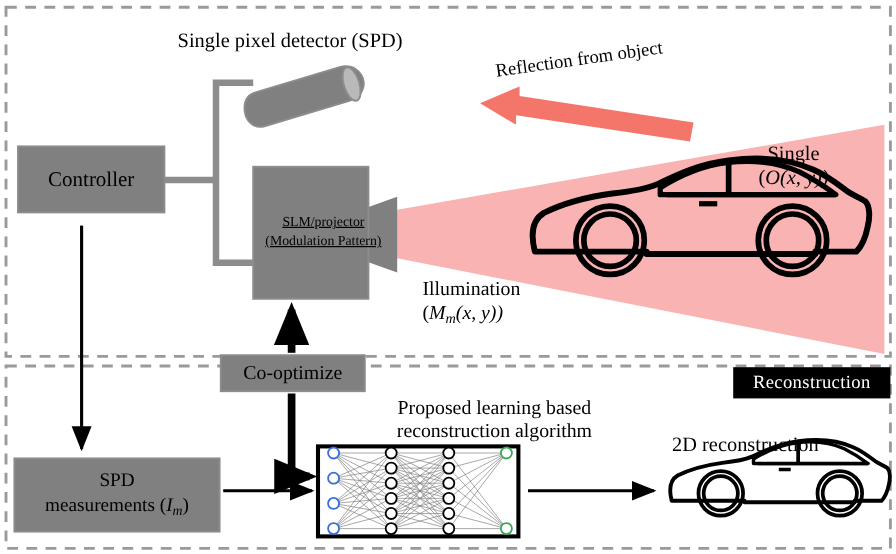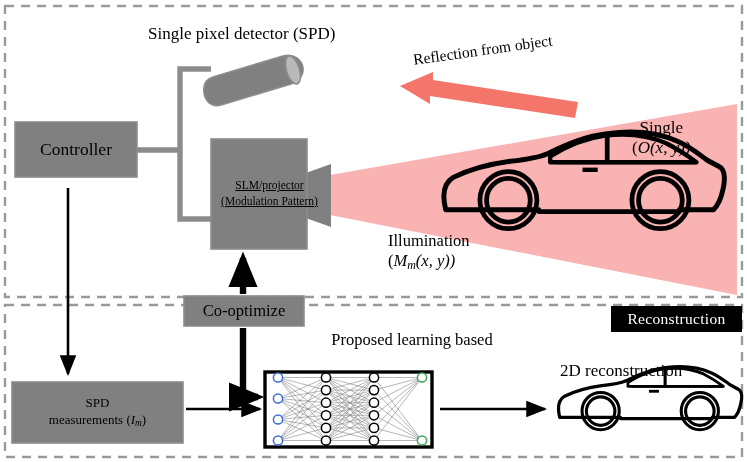--- a/index.html
+++ b/index.html
@@ -193,42 +193,43 @@
 
   <div class="lbl" style="left:412px;top:51px;font-size:15.5px;transform:rotate(-8deg);transform-origin:left top;">Reflection  from  object</div>
 
   <div class="lbl" style="left:632px;top:118px;font-size:17px;text-align:center;line-height:1.18;">
     <div>Single</div>
     <div>
       <span>(</span><span class="mi">O</span><span class="mi">(x, y))</span>
     </div>
   </div>
 
-  <div class="lbl" style="left:352px;top:231px;font-size:16.5px;line-height:1.22;margin-left:36px;">
+  <div class="lbl" style="left:352px;top:231px;font-size:16.5px;line-height:1.22;">
     <div>Illumination</div>
     <div>
       <span>(</span><span class="mi">M</span><span class="sub">m</span><span class="mi">(x, y))</span>
     </div>
   </div>
 
   <div class="lbl" style="left:307px;top:330px;width:210px;font-size:16.5px;text-align:center;line-height:1.18;">
     <div>Proposed learning based</div>
+    <div>reconstruction algorithm</div>
   </div>
 
   <div class="lbl" style="left:560px;top:345px;font-size:17px;margin-top:16px;">2D reconstruction</div>
 
   <div class="boxtxt" style="left:15px;top:122px;width:122px;height:55px;font-size:17.5px;">Controller</div>
 
   <div class="boxtxt" style="left:207px;top:139px;width:125px;height:110px;font-size:11.5px;line-height:1.35;text-decoration:underline;">
     <div>SLM/projector</div>
     <div>(Modulation Pattern)</div>
   </div>
 
   <div class="boxtxt" style="left:184px;top:296px;width:120px;height:30px;font-size:16.5px;">Co-optimize</div>
 
-  <div class="boxtxt" style="left:12px;top:382px;width:171px;height:61px;font-size:13px;line-height:1.28;">
+  <div class="boxtxt" style="left:12px;top:382px;width:171px;height:61px;font-size:16px;line-height:1.28;">
     <div>SPD</div>
     <div>
       <span>measurements  (</span><span class="mi">I</span><span class="sub">m</span><span>)</span>
     </div>
   </div>
 
 </div>
 
 </body></html>

